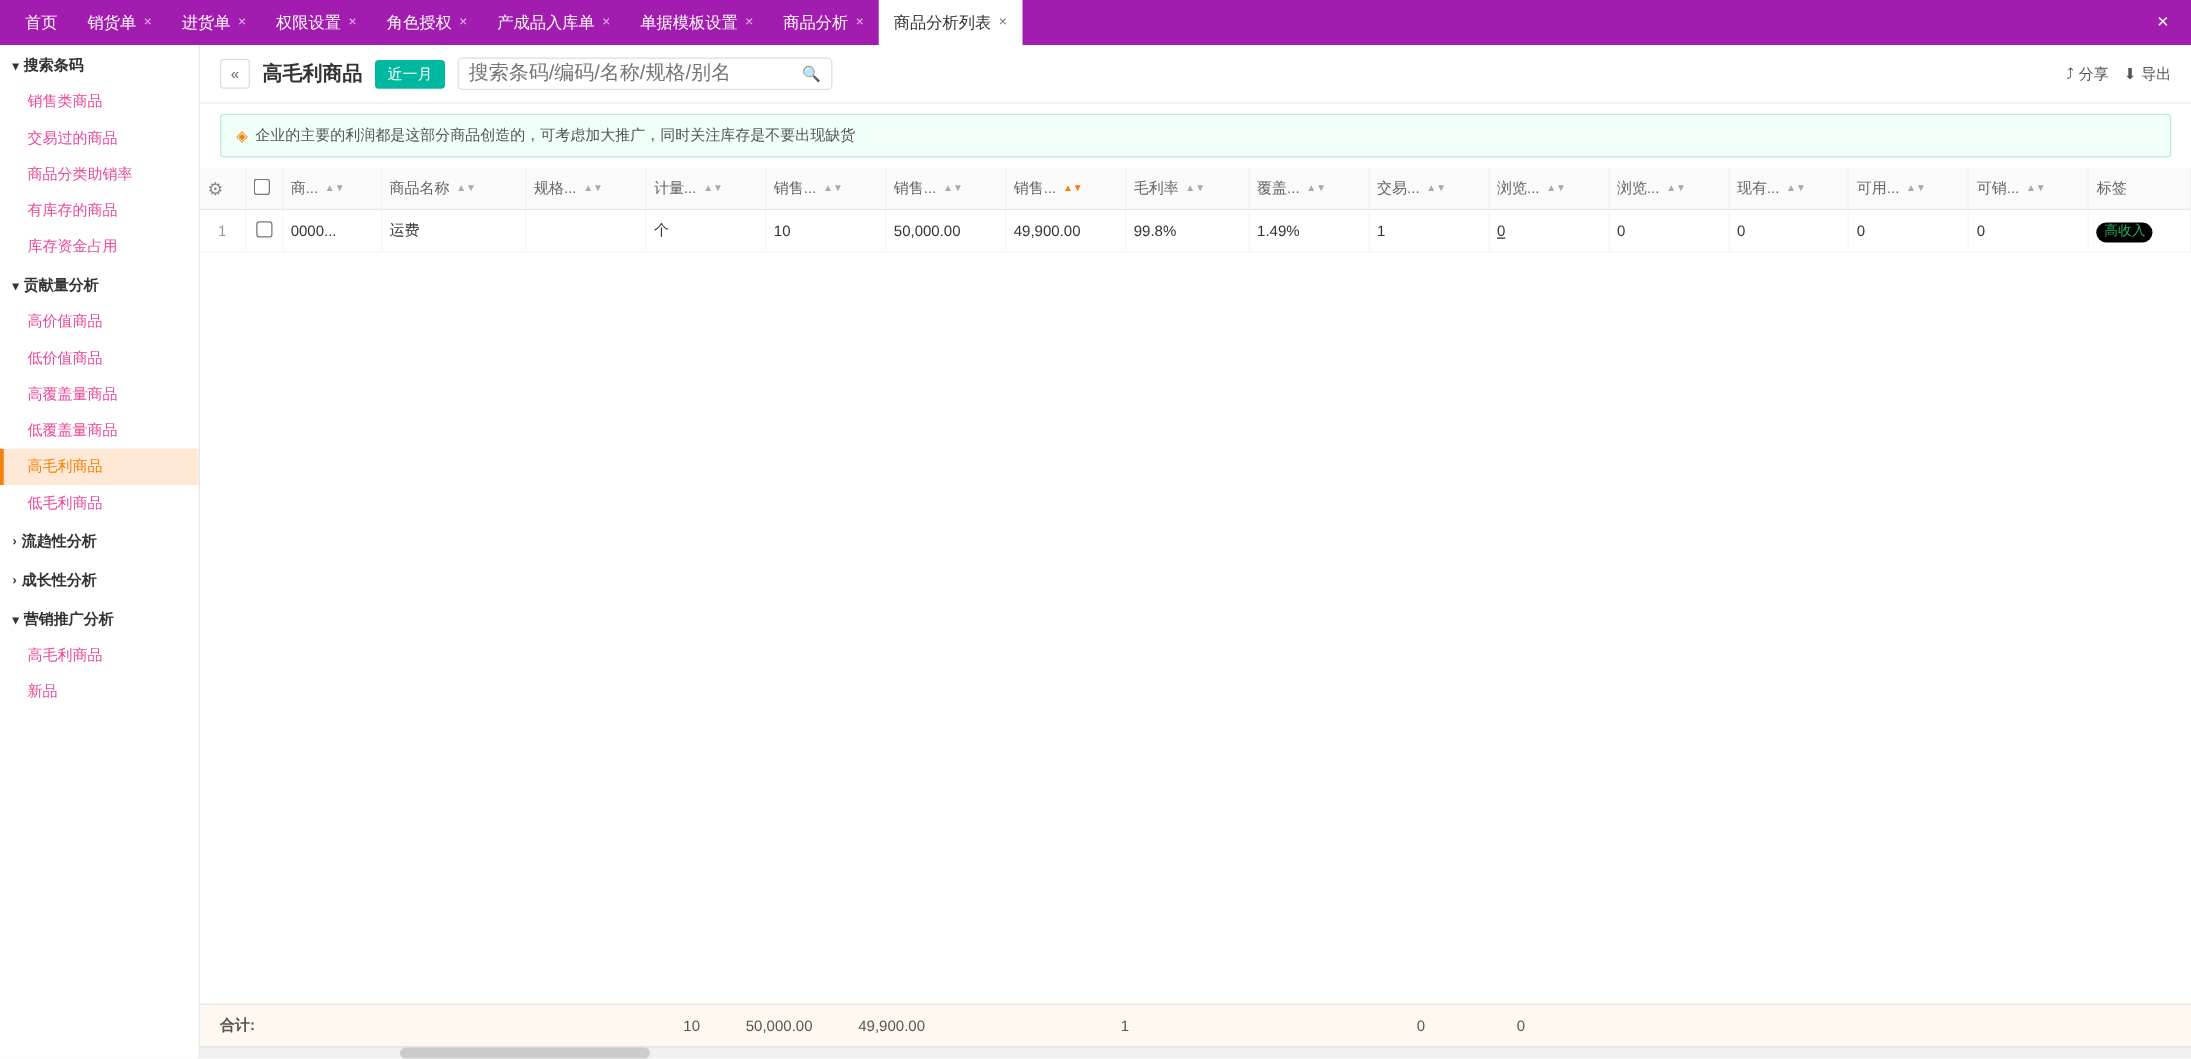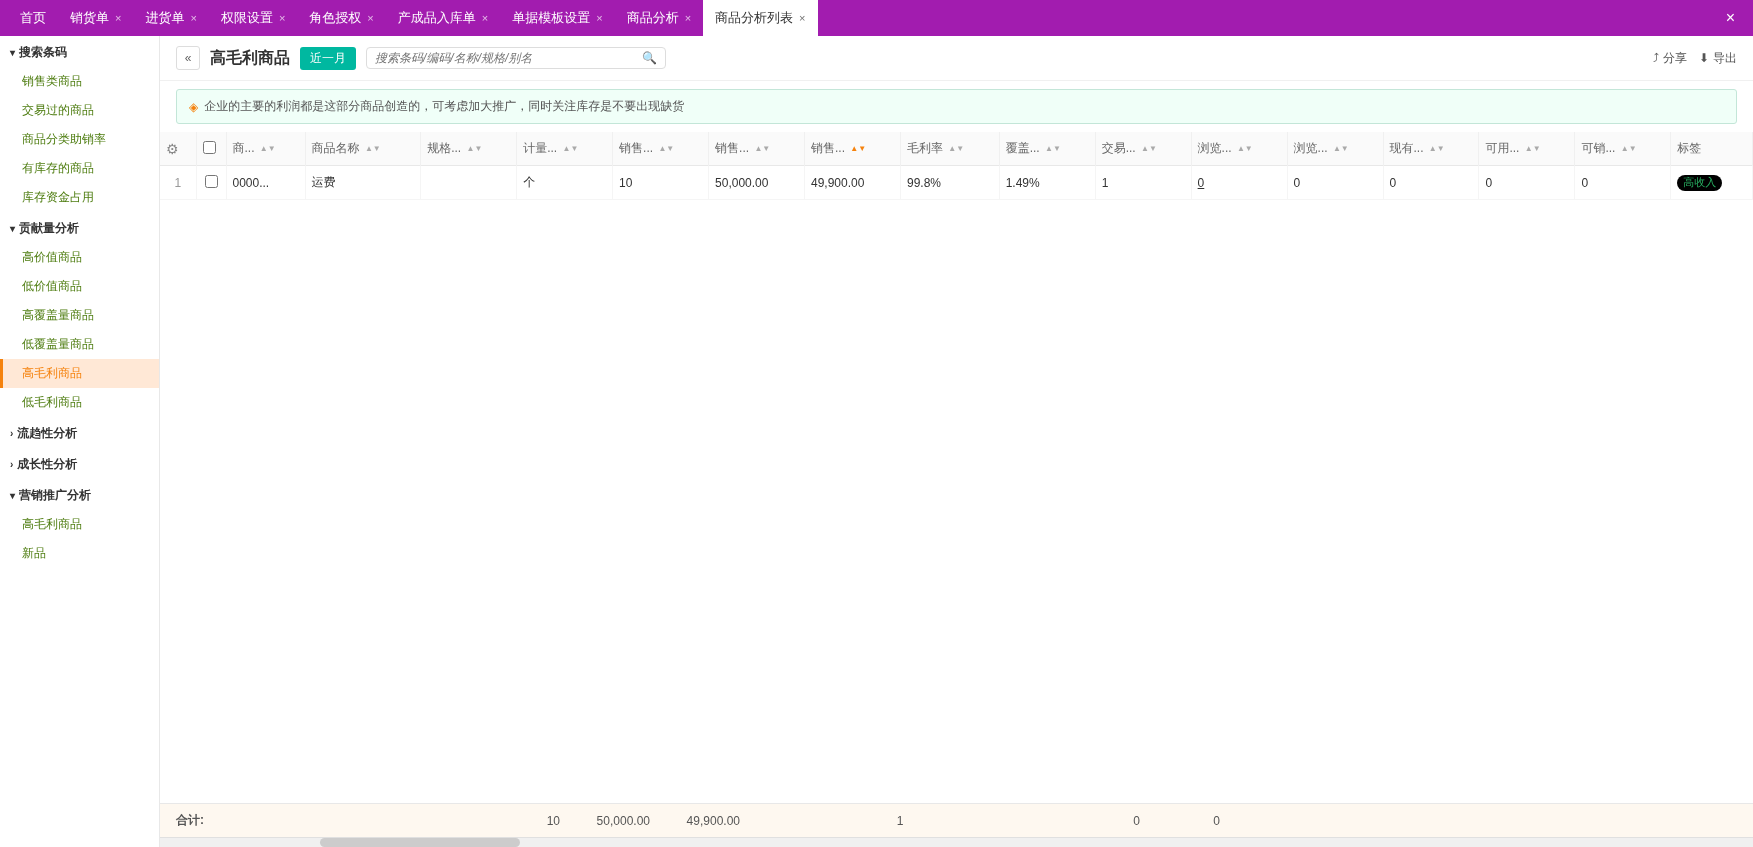--- a/index.html
+++ b/index.html
@@ -62,21 +62,21 @@
       font-weight: bold;
       cursor: pointer;
     }
     .sidebar-group-title .arrow {
       margin-right: 4px;
       font-size: 10px;
     }
     .sidebar-item {
       padding: 6px 10px 6px 22px;
       font-size: 12px;
-      color: #4d7c0f;
+      color: #ec4899;
       cursor: pointer;
       white-space: nowrap;
     }
     .sidebar-item.active {
       background: #ffe8d6;
       color: #f5820d;
       border-left: 3px solid #f5820d;
       padding-left: 19px;
     }
 
@@ -130,24 +130,23 @@
       align-items: center;
       border: 1px solid #ddd;
       border-radius: 4px;
       padding: 3px 8px;
       flex: 1;
       max-width: 300px;
     }
     .search-box input {
       border: none;
       outline: none;
-      font-size: 12px;
+      font-size: 16px;
       color: #999;
       width: 100%;
-      font-style: italic;
     }
     .search-icon-btn {
       color: #999;
       cursor: pointer;
     }
     .header-actions {
       display: flex;
       align-items: center;
       gap: 12px;
       margin-left: auto;

